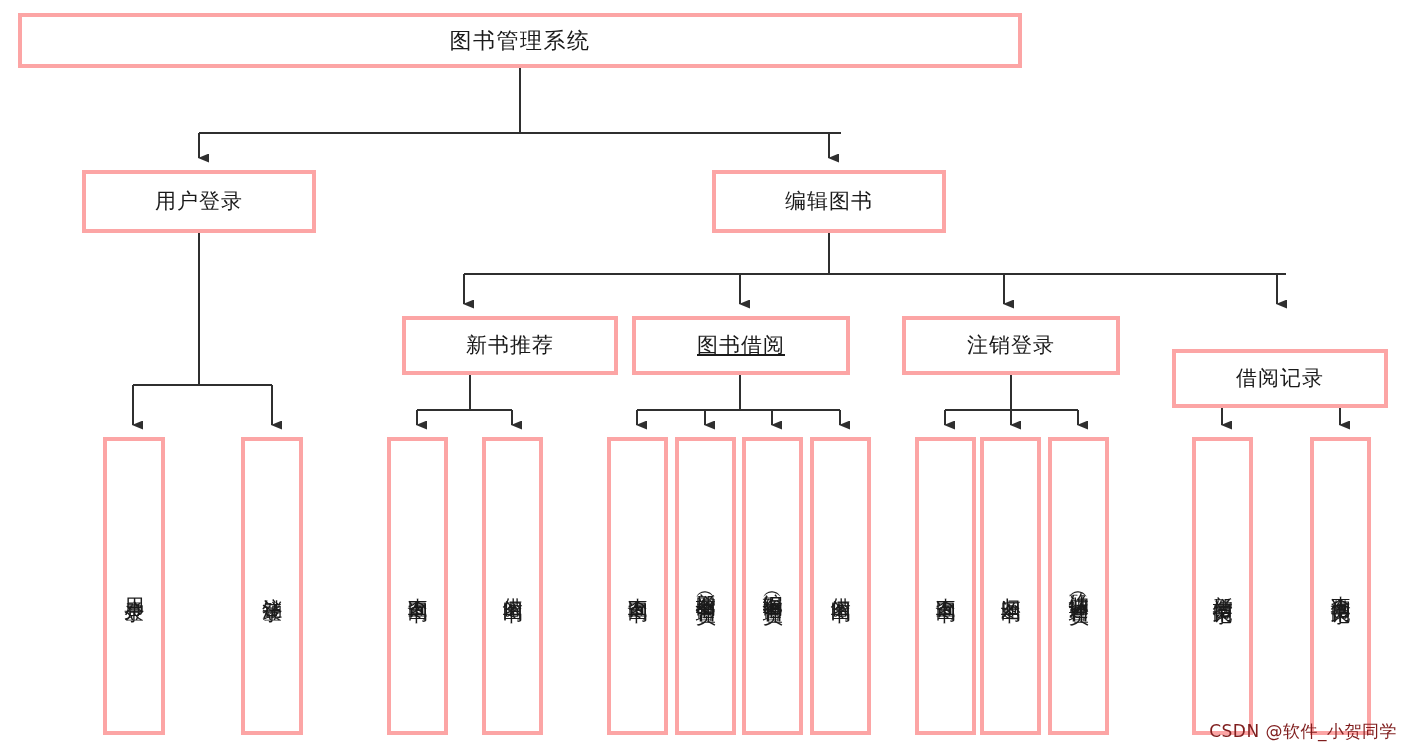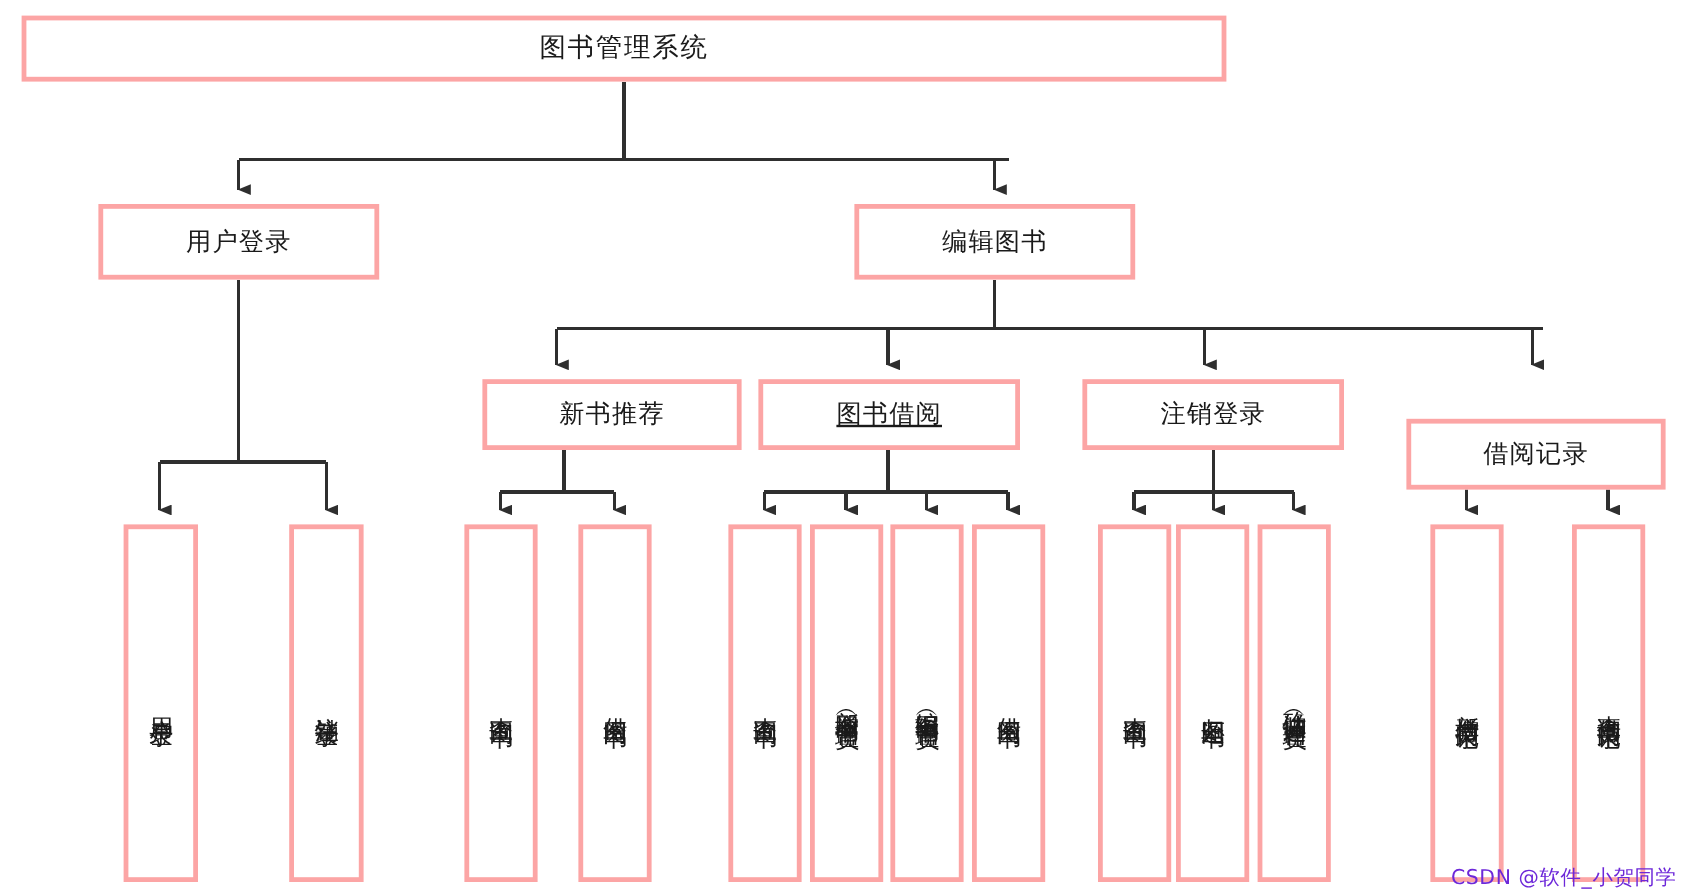--- a/index.html
+++ b/index.html
@@ -55,21 +55,21 @@
     text-orientation: upright;
     letter-spacing: 2px;
     white-space: nowrap;
     max-height: 100%;
   }
   #watermark {
     position: absolute;
     right: 8px;
     bottom: 4px;
     font-size: 17px;
-    color: #6d28d9;
+    color: #7f1d1d;
     letter-spacing: 0.5px;
     white-space: nowrap;
     pointer-events: none;
   }
 </style>
 </head>
 <body>
 
 <div id="diagram-root">
 

